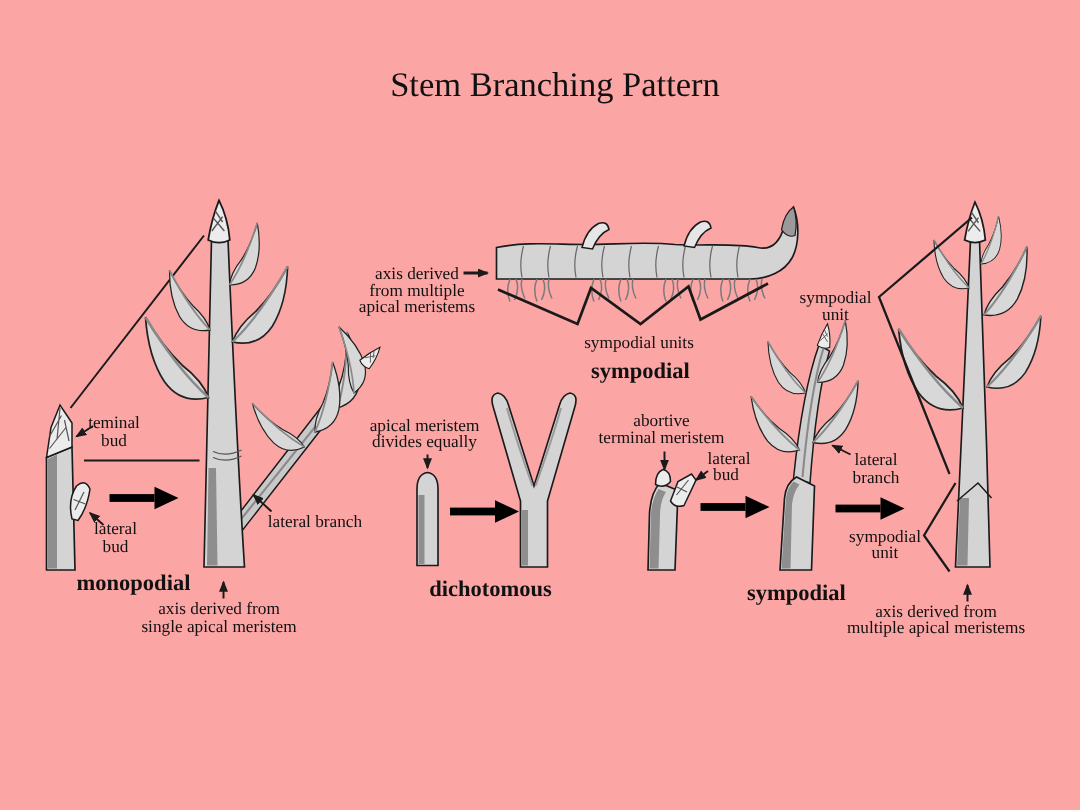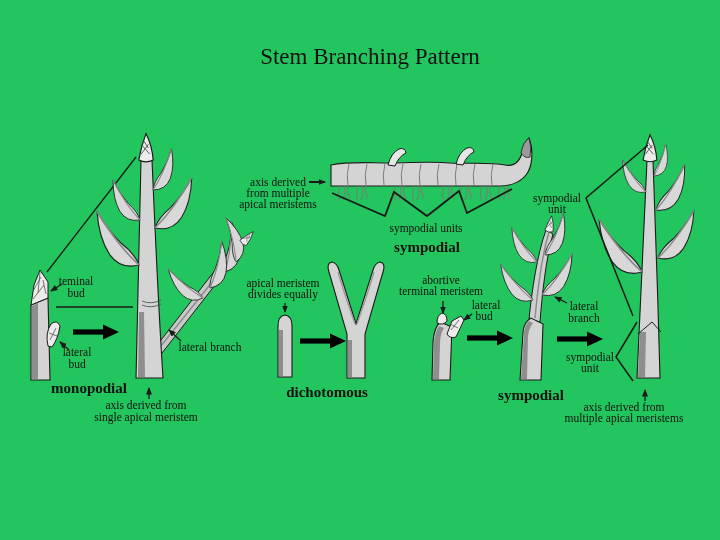--- a/index.html
+++ b/index.html
@@ -1,16 +1,16 @@
 <!DOCTYPE html>
 <html><head>
 <meta charset="utf-8">
 <style>
   html,body{margin:0;padding:0;background:#fff;}
-  .slide{position:relative;width:720px;height:540px;background:#22c55e;overflow:hidden;
+  .slide{position:relative;width:720px;height:540px;background:#fca5a5;overflow:hidden;
          font-family:"Liberation Serif", serif;}
   svg{position:absolute;left:0;top:0;}
   text{font-family:"Liberation Serif", serif;fill:#111111;}
   .title-txt{font-size:23px;}
   .lbl{font-size:11.5px;text-anchor:middle;}
   .bold-lbl{font-size:15px;font-weight:bold;text-anchor:middle;}
   .stem{fill:#d4d4d4;stroke:#1a1a1a;stroke-width:1.1;}
   .shade{fill:#8e8e8e;stroke:none;}
   .budfill{fill:#ececec;stroke:#1a1a1a;stroke-width:1;}
   .thin{stroke:#1a1a1a;stroke-width:1.3;fill:none;}

